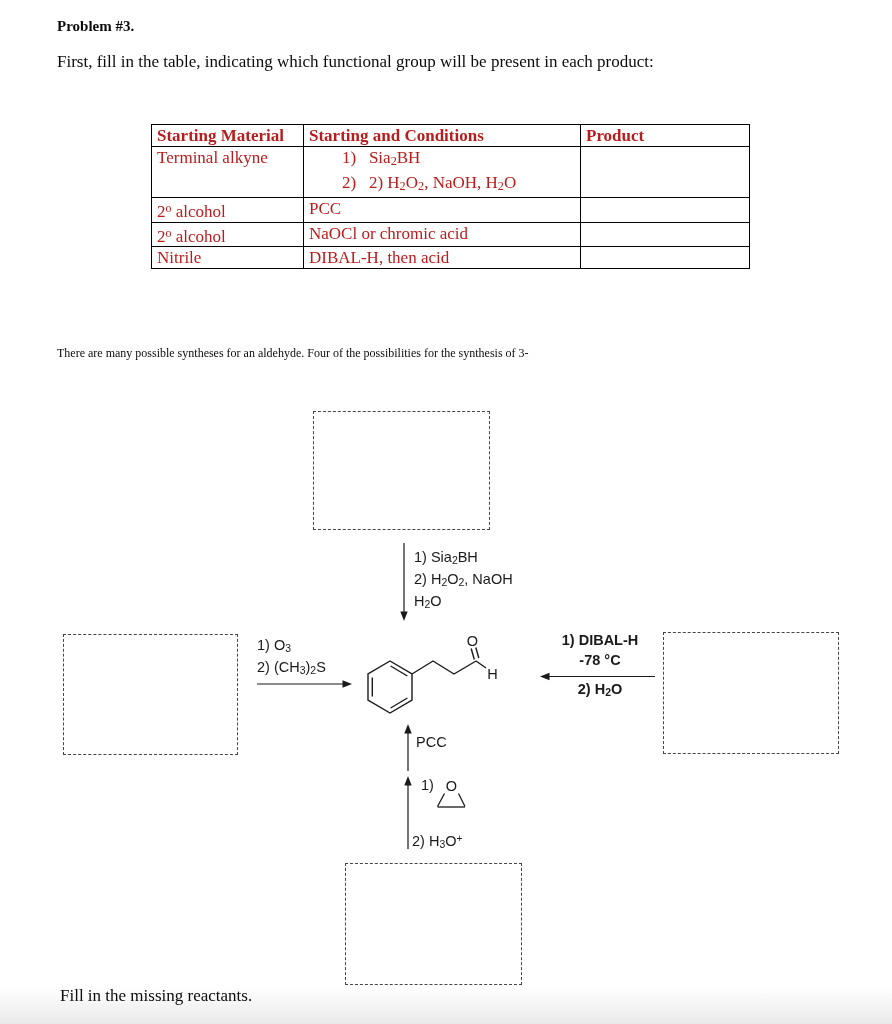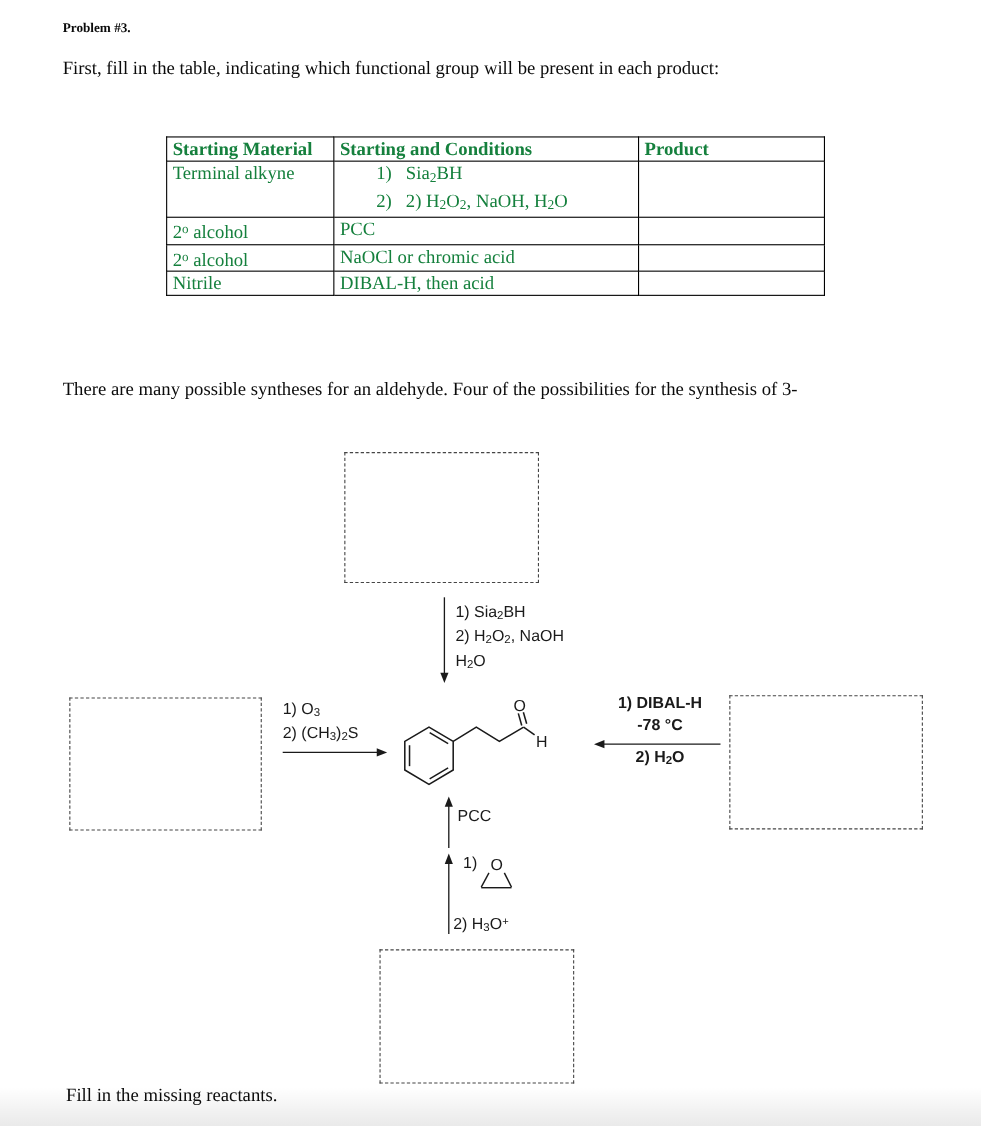--- a/index.html
+++ b/index.html
@@ -2,27 +2,27 @@
 <html><head>
 <meta charset="utf-8">
 <style>
   html,body{margin:0;padding:0;}
   body{
     width:892px;height:1024px;position:relative;background:#ffffff;
     font-family:"Liberation Serif", serif;color:#0b0b0b;overflow:hidden;
   }
   .abs{position:absolute;}
   
-  .doc-title{left:57px;top:18px;font-size:12px;font-weight:bold;}
+  .doc-title{left:57px;top:18px;font-size:15px;font-weight:bold;}
   .intro{left:57px;top:52px;font-size:17px;}
-  .body-text{left:57px;top:342px;font-size:17px;line-height:23.5px;}
+  .body-text{left:57px;top:342px;font-size:12px;line-height:23.5px;}
   .footer-text{left:60px;top:986px;font-size:17px;}
   
   table.fg{position:absolute;left:151px;top:124px;border-collapse:collapse;
-    font-family:"Liberation Serif", serif;font-size:17px;color:#15803d;table-layout:fixed;}
+    font-family:"Liberation Serif", serif;font-size:17px;color:#b91c1c;table-layout:fixed;}
   table.fg th,table.fg td{border:1px solid #000;padding:0 5px;vertical-align:top;line-height:21px;text-align:left;}
   table.fg th{font-weight:bold;height:21px;}
   table.fg tbody tr{height:21px;}
   table.fg tbody tr:nth-child(1){height:45px;margin-left:42px;}
   table.fg tbody tr:nth-child(5){height:46px;}
   td .indent{padding-left:33px;}
   sub{font-size:.72em;vertical-align:-0.18em;}
   sup{font-size:.7em;vertical-align:0.38em;}
   
   .scheme-label{position:absolute;font-family:"Liberation Sans", sans-serif;

